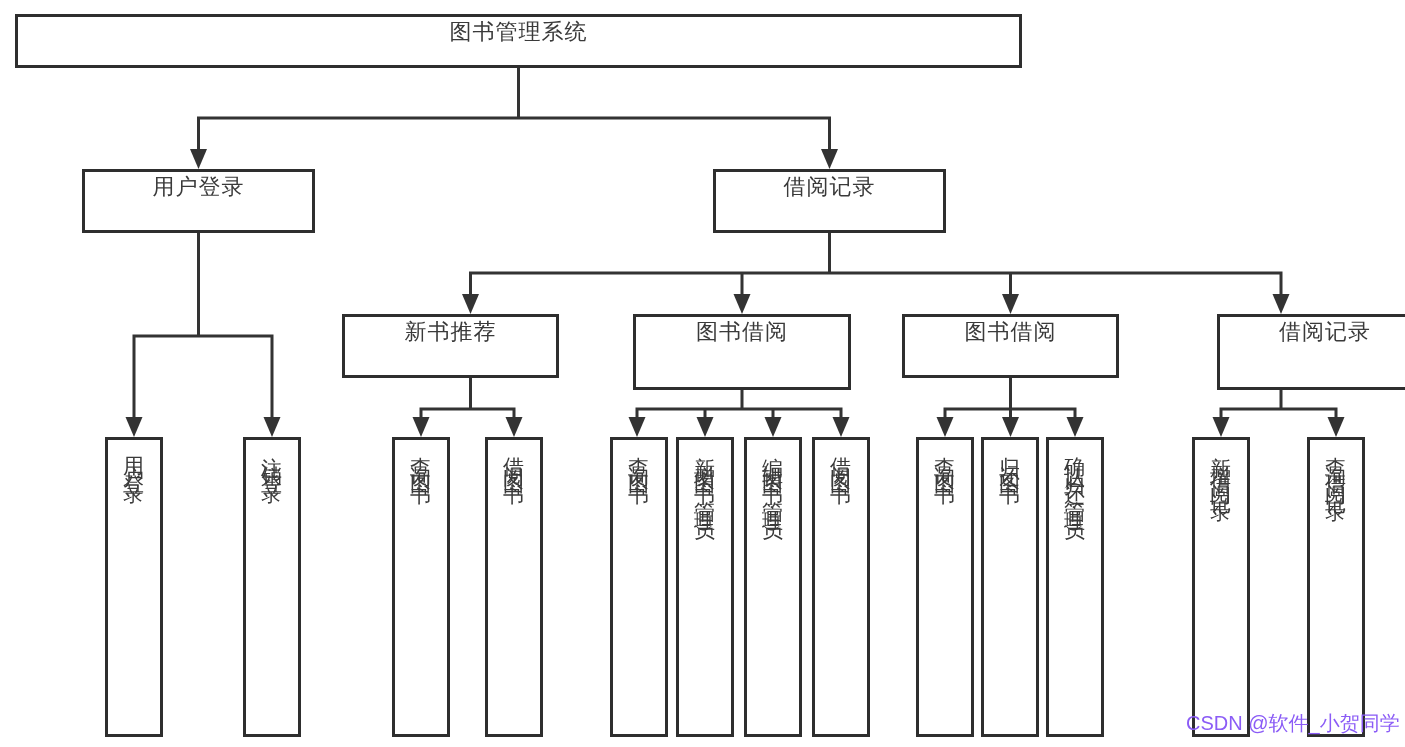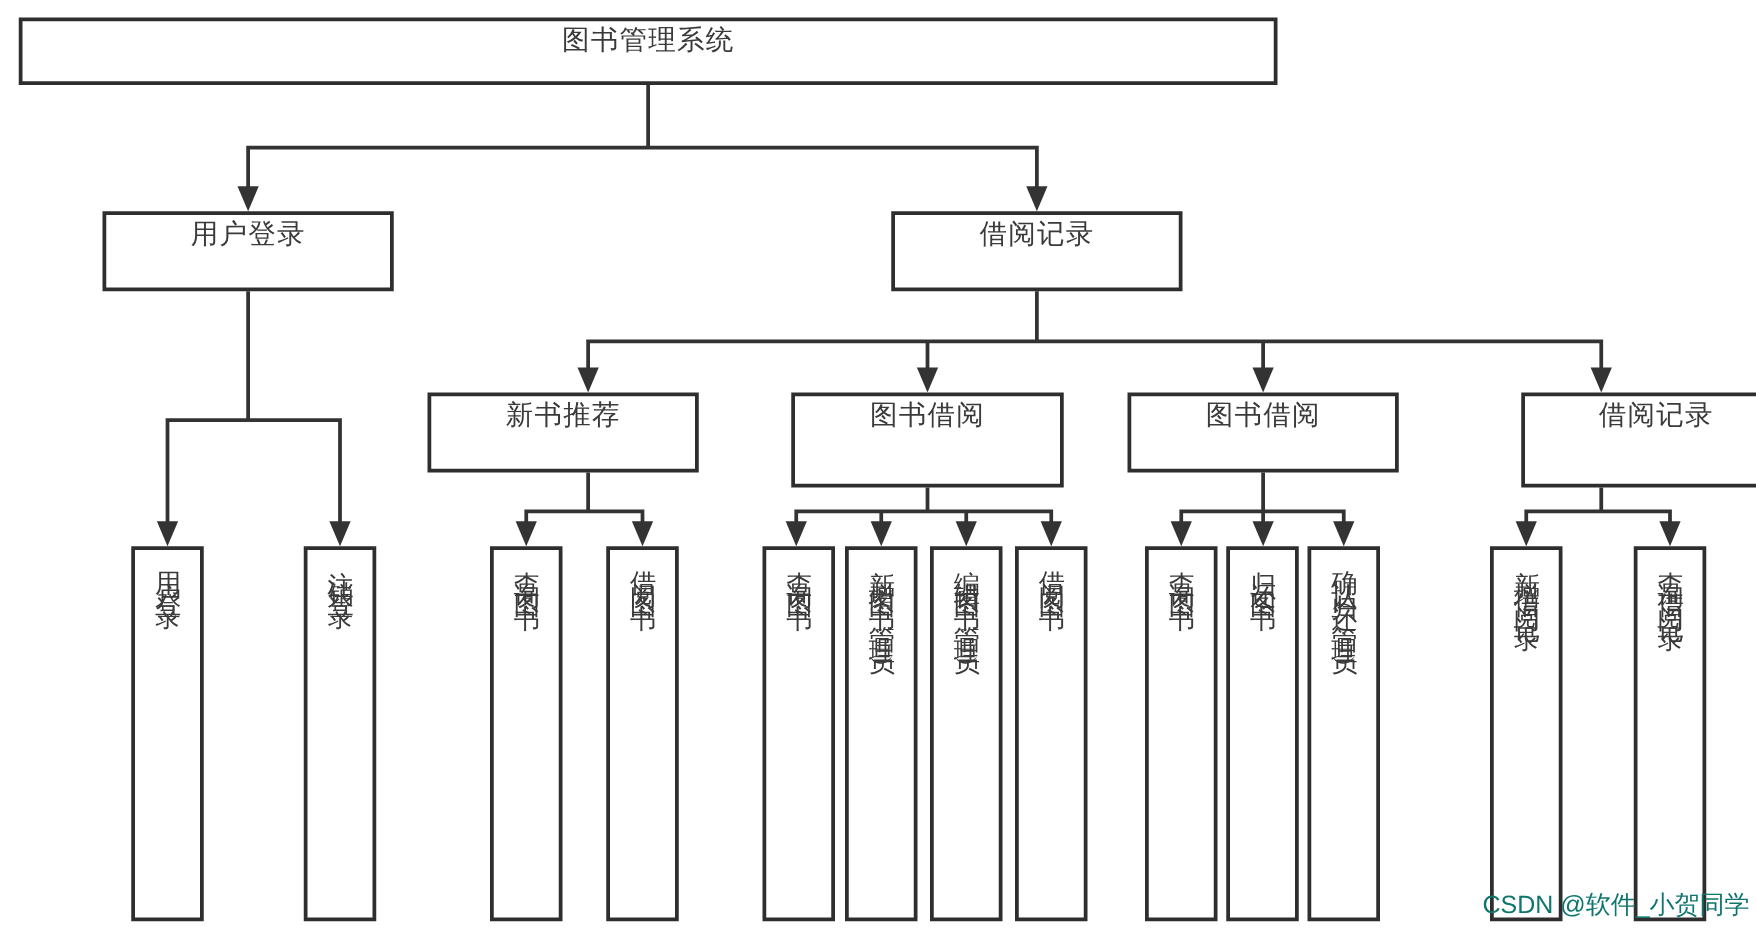--- a/index.html
+++ b/index.html
@@ -60,21 +60,21 @@
     line-height: 1;
     letter-spacing: 9px;
     color: #3a3a3a;
     white-space: nowrap;
   }
   .watermark {
     position: absolute;
     left: 1186px;
     top: 710px;
     font-size: 20px;
-    color: #0f766e;
+    color: #8b5cf6;
     white-space: nowrap;
   }
 </style>
 </head>
 <body>
 
 <div class="canvas">
 
   <svg class="wires" width="1405" height="747" viewBox="0 0 1405 747" aria-hidden="true">
     <path class="wire" d="

